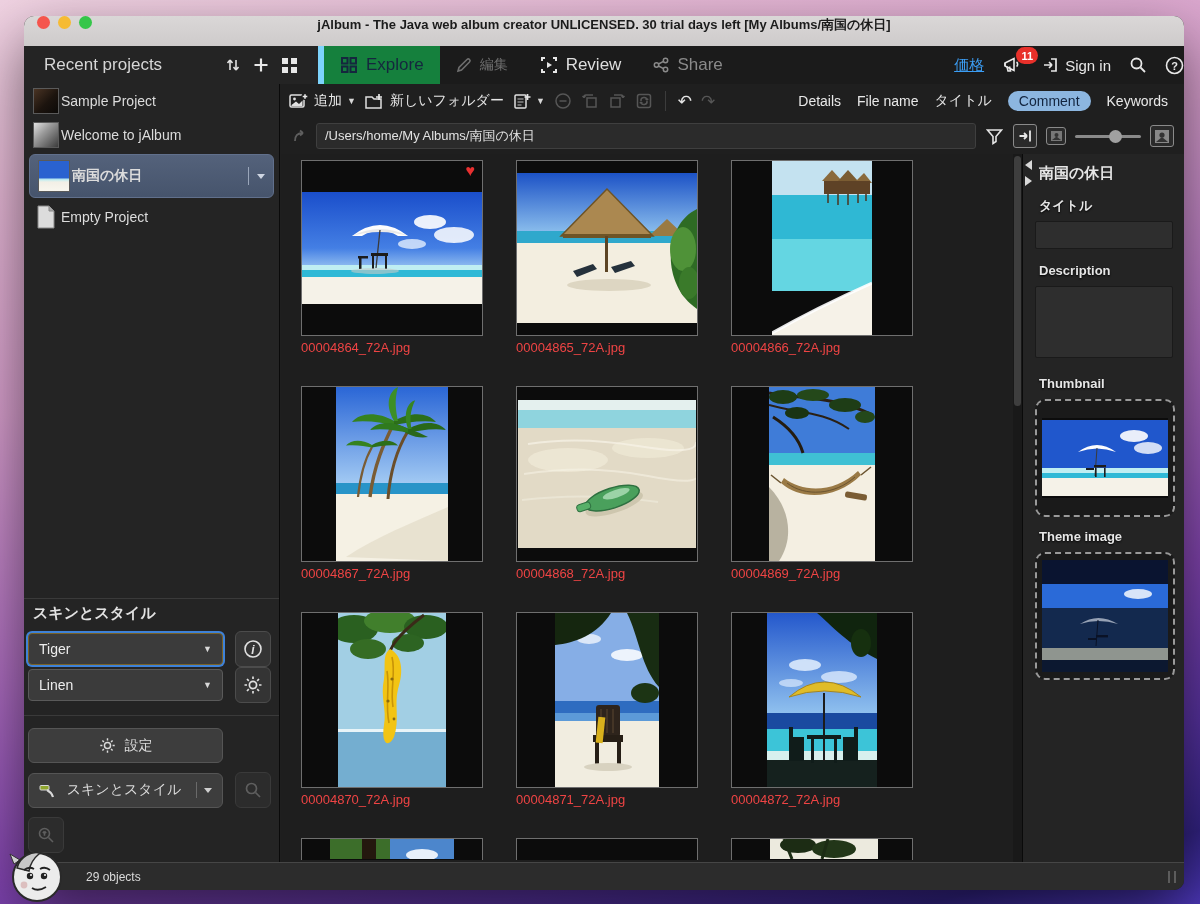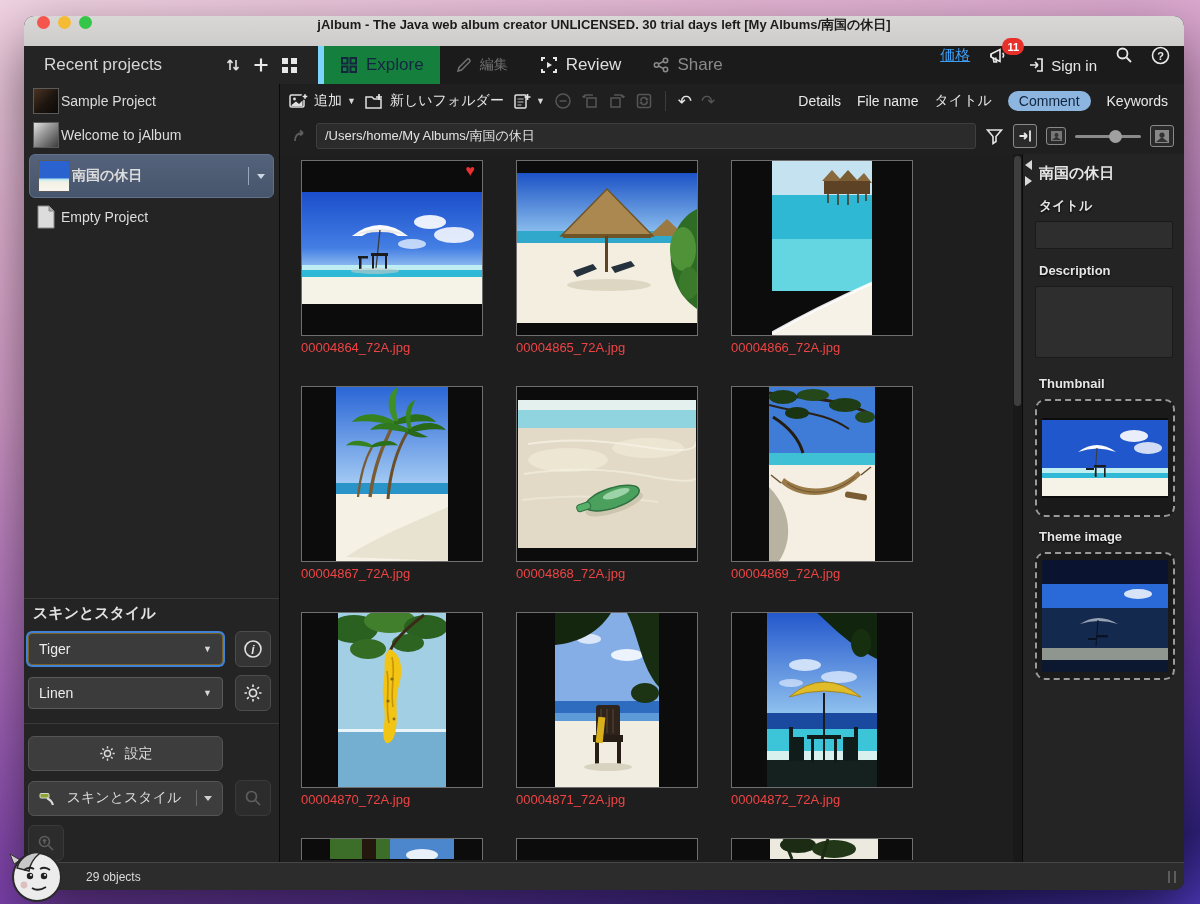--- a/index.html
+++ b/index.html
@@ -21,21 +21,21 @@
   .sbhead { width:300px; background:#242424; border-right:6px solid #7dd3fc;
     display:flex; align-items:center; padding:0 20px; gap:12px; }
   .sbhead .hd { font-size:17px; color:#d6d6d6; margin-right:auto; }
   .hicon { display:flex; align-items:center; }
   .tabs { display:flex; height:100%; }
   .tab { display:flex; align-items:center; gap:8px; padding:0 16px; height:100%;
     font-size:17px; color:#dedede; cursor:default; }
   .tab.selected { background:#15803d; color:#15273e; }
   .tab.disabled { color:#6e6e6e; font-size:14px; }
   .tab.dim { color:#8a8a8a; }
-  .tbright { margin-left:auto; display:flex; gap:18px; padding-right:14px; }
+  .tbright { margin-left:auto; display:flex; align-items:center; gap:18px; }
   .link { color:#3c9ef5; text-decoration:underline; font-size:15px; }
   .megwrap { position:relative; }
   .badge { position:absolute; top:-8px; right:-14px; min-width:20px; height:17px; padding:0 4px;
     background:#e8302a; border:1px solid #fff0; border-radius:9px; color:#fff; font-size:11px;
     font-weight:bold; display:flex; align-items:center; justify-content:center; }
   .signin { display:flex; align-items:center; gap:6px; color:#e8e8e8; font-size:15px; }
   
   .toolbar { position:absolute; top:68px; left:257px; right:0; height:34px; background:#1f1f1f;
     display:flex; align-items:center; gap:9px; padding:0 8px; color:#e6e6e6; font-size:14px; }
   .tbtn { display:flex; align-items:center; gap:5px; }
@@ -66,21 +66,21 @@
   .th-beach { background:linear-gradient(#2a62d0 0%,#2a62d0 55%,#bfeef2 62%,#f2efe6 70%,#f8f6ee 100%); }
   .proj.selected { height:44px; margin:2px 5px; padding:0 8px; border-radius:6px;
     background:linear-gradient(#54627b,#46546c); border:1px solid #61708c; font-weight:bold; }
   .proj.selected .pthumb { width:32px; height:32px; }
   .projlabel { flex:1; }
   .rowchev { display:flex; align-items:center; gap:8px; }
   .vbar { width:1px; height:18px; background:#9aa6ba; }
   .chev { width:0; height:0; border-left:4px solid transparent; border-right:4px solid transparent; border-top:5px solid #cfd6e2; }
   .skins { position:absolute; left:0; right:0; top:514px; bottom:0; border-top:1px solid #3a3a3a; padding-top:5px; }
   .skins h3 { font-size:15px; color:#e2e2e2; font-weight:bold; padding:0 9px; margin-bottom:8px; }
-  .selrow { display:flex; gap:12px; padding:0 8px 0 4px; margin-bottom:8px; align-items:center; }
+  .selrow { display:flex; gap:12px; padding:0 8px 0 4px; align-items:center; }
   .select { flex:1; height:32px; background:#3b3b3b; border:1px solid #5a5a5a; border-radius:4px;
     display:flex; align-items:center; justify-content:space-between; padding:0 10px; color:#ececec; font-size:14px; }
   .select.focus { border:1px solid #7a6226; box-shadow:0 0 0 2px #3f82d8; }
   .sq { width:36px; height:36px; background:#343434; border:1px solid #4c4c4c; border-radius:6px;
     display:flex; align-items:center; justify-content:center; flex:none; }
   .sq.dim { background:#2c2c2c; border-color:#3a3a3a; }
   .skhr { border-top:1px solid #3a3a3a; margin:12px 0 12px 0; }
   .btnrow { display:flex; gap:12px; padding:0 8px 0 4px; margin-bottom:9px; align-items:center; }
   .btn { flex:1; height:35px; background:#3d3d3d; border:1px solid #555; border-radius:6px;
     color:#dcdcdc; font-size:14px; display:flex; align-items:center; justify-content:center; gap:9px; }

